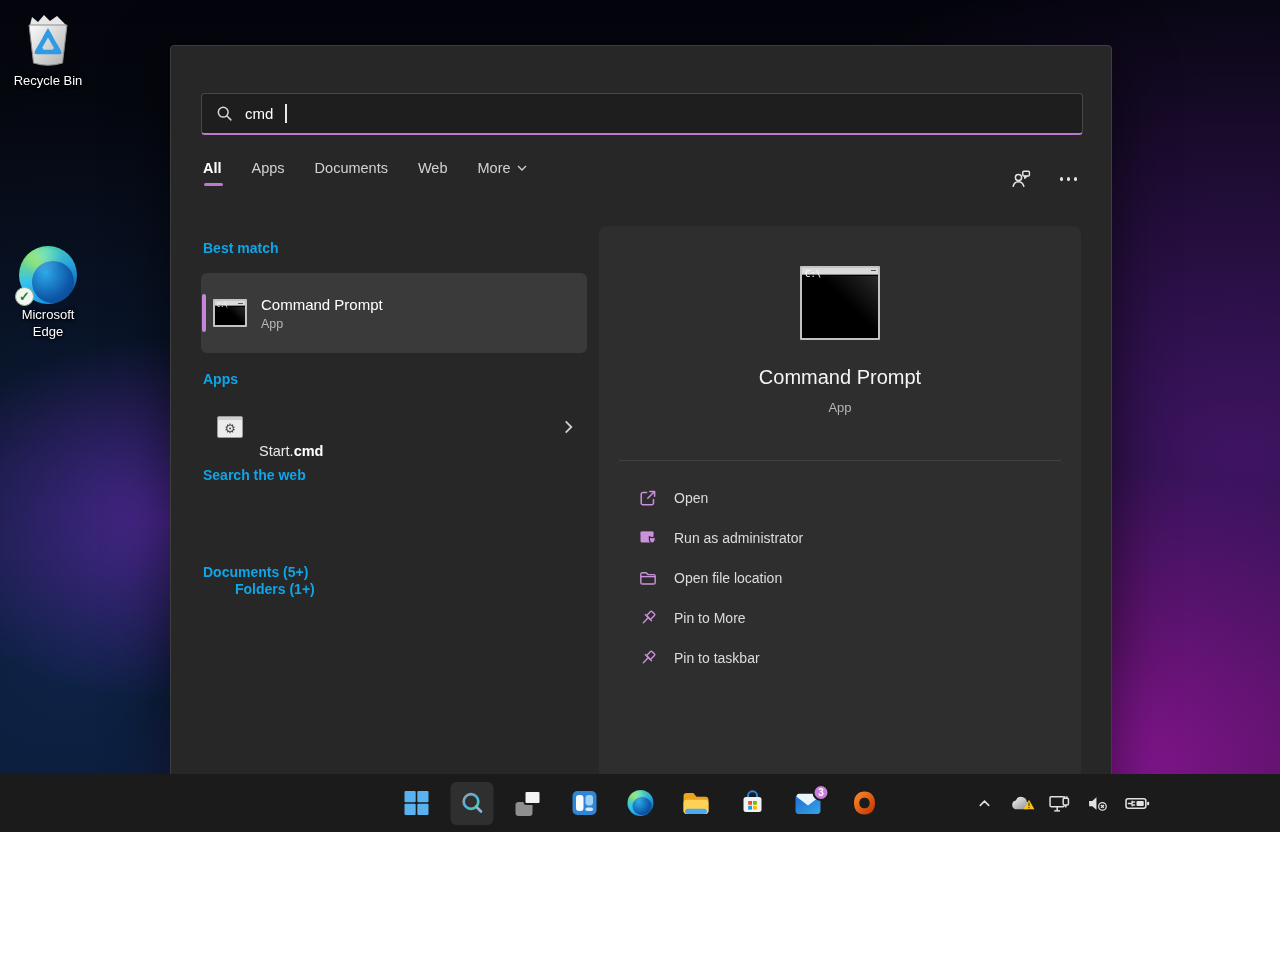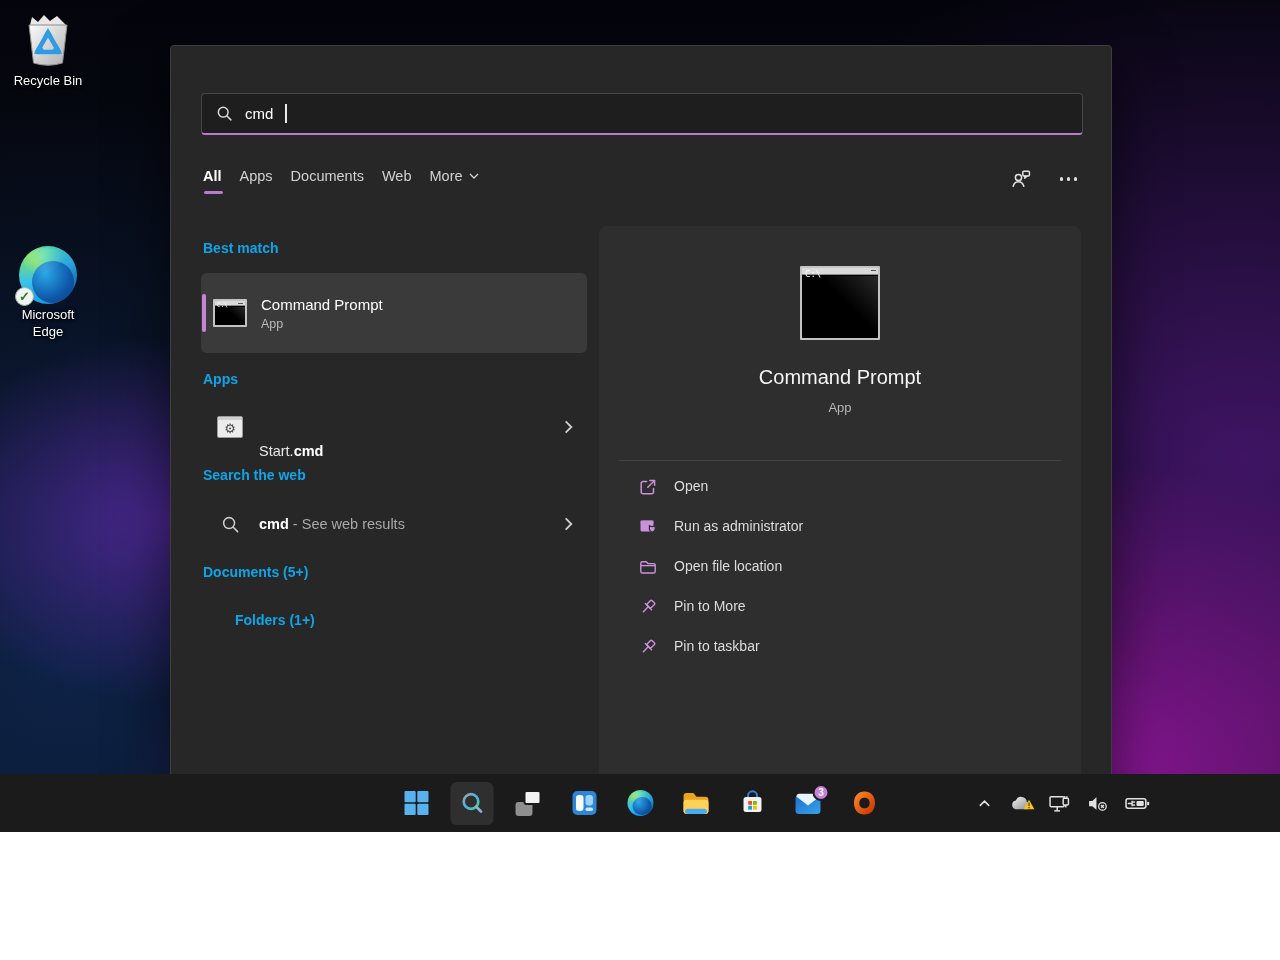--- a/index.html
+++ b/index.html
@@ -39,21 +39,21 @@
     box-shadow:0 18px 60px rgba(0,0,0,.6); color:#e8e8e8; }
 
   .searchbox { position:absolute; left:30px; top:47px; width:882px; height:42px;
     background:#1e1e1e; border:1px solid #474747; border-bottom:2px solid var(--accent);
     border-radius:4px; display:flex; align-items:center; padding:0 14px; gap:12px; }
   .searchbox .q { font-size:15px; color:#fff; }
   .caret { width:1.5px; height:19px; background:#e9e9e9; animation:blink 1.1s steps(1) infinite; }
   @keyframes blink { 50% { opacity:0; } }
   .s-ico { color:#d9d9d9; display:flex; }
 
-  .tabs { position:absolute; left:32px; top:122px; display:flex; gap:18px; font-size:14.5px; color:#d2d2d2; }
+  .tabs { position:absolute; left:32px; top:114px; display:flex; gap:30px; font-size:14.5px; color:#d2d2d2; }
   .tab { position:relative; padding-bottom:10px; cursor:default; display:flex; align-items:center; gap:6px; }
   .tab.active { color:#fff; font-weight:bold; }
   .tab.active::after { content:""; position:absolute; left:1px; bottom:0; width:19px; height:3px;
     border-radius:2px; background:var(--accent); }
   .tabs-right { position:absolute; right:34px; top:122px; display:flex; gap:28px; align-items:center; color:#e3e3e3; }
   .dots { display:flex; gap:3.5px; }
   .dots i { width:3.5px; height:3.5px; border-radius:50%; background:#e3e3e3; }
 
   .sec-h { position:absolute; left:32px; font-size:14px; font-weight:bold; color:#0ea5e9; }
 
@@ -95,21 +95,21 @@
   .batch-ico .gear { color:#4a4a4a; font-size:13px; line-height:1; margin-top:2px; }
 
   
   .preview { position:absolute; left:428px; top:180px; width:482px; height:660px;
     background:#2e2e2e; border-radius:8px; }
   .pv-icon { position:absolute; left:50%; top:40px; transform:translateX(-50%); }
   .pv-title { position:absolute; top:140px; width:100%; text-align:center; font-size:20px; color:#f5f5f5; }
   .pv-sub { position:absolute; top:174px; width:100%; text-align:center; font-size:13px; color:#b5b5b5; }
   .pv-div { position:absolute; top:234px; left:20px; right:20px; height:1px; background:#424242; }
   .pv-actions { position:absolute; top:252px; left:0; right:0; }
-  .pv-act { height:40px; display:flex; align-items:flex-start; gap:17px; padding-left:40px; color:#dcdcdc; font-size:14px; }
+  .pv-act { height:40px; display:flex; align-items:center; gap:17px; padding-left:40px; color:#dcdcdc; font-size:14px; }
   .pv-act .aic { color:#cb92dc; display:flex; width:18px; justify-content:center; }
 
   
   .taskbar { position:absolute; left:0; bottom:0; width:1280px; height:58px; background:#1b1b1b; }
   .tb-center { position:absolute; left:50%; top:0; height:100%; transform:translateX(-50%);
     display:flex; align-items:center; gap:13px; }
   .tb-btn { width:43px; height:43px; border-radius:6px; display:flex; align-items:center; justify-content:center; position:relative; }
   .tb-btn.active { background:#2f2f2f; }
   .tv-ico { position:relative; width:26px; height:26px; }
   .tv-ico .back { position:absolute; left:0; bottom:0; width:17px; height:14px; border-radius:3px; background:#8f8f8f; }
@@ -234,37 +234,23 @@
       <span class="cmdtxt grow"><span>Start.</span><b>cmd</b></span>
       <span class="chev">
         <svg width="9" height="14" viewBox="0 0 8 12">
             <polyline points="1.5,1 6.5,6 1.5,11" fill="none" stroke="currentColor" stroke-width="1.6"></polyline>
           </svg>
       </span>
     </div>
 
     <div class="sec-h" style="top:421px;">Search the web</div>
 
-    <div class="row" style="top:456px; height:44px;">
-      <span class="s-ico" style="color:#cdcdcd; width:26px; justify-content:center;">
-        <svg width="19" height="19" viewBox="0 0 16 16">
-            <circle cx="6.8" cy="6.8" r="4.6" fill="none" stroke="currentColor" stroke-width="1.3"></circle>
-            <line x1="10.3" y1="10.3" x2="14" y2="14" stroke="currentColor" stroke-width="1.3" stroke-linecap="round"></line>
-          </svg>
-      </span>
-      <span class="webtxt grow"><b>cmd</b> <span class="rest">- See web results</span></span>
-      <span class="chev">
-        <svg width="9" height="14" viewBox="0 0 8 12">
-            <polyline points="1.5,1 6.5,6 1.5,11" fill="none" stroke="currentColor" stroke-width="1.6"></polyline>
-          </svg>
-      </span>
-    </div>
 
     <div class="sec-h" style="top:518px;">Documents (5+)</div>
-    <div class="sec-h" style="top:566px;padding-left:32px;">Folders (1+)</div>
+    <div class="sec-h" style="top:535px;padding-left:32px;">Folders (1+)</div>
 
     <div class="preview">
       <div class="pv-icon cmd-ico cmd-lg">
         <div class="tb"></div>
           <div class="body"></div>
         <span class="ctext">C:\</span>
       </div>
       <div class="pv-title">Command Prompt</div>
       <div class="pv-sub">App</div>
       <div class="pv-div"></div>

